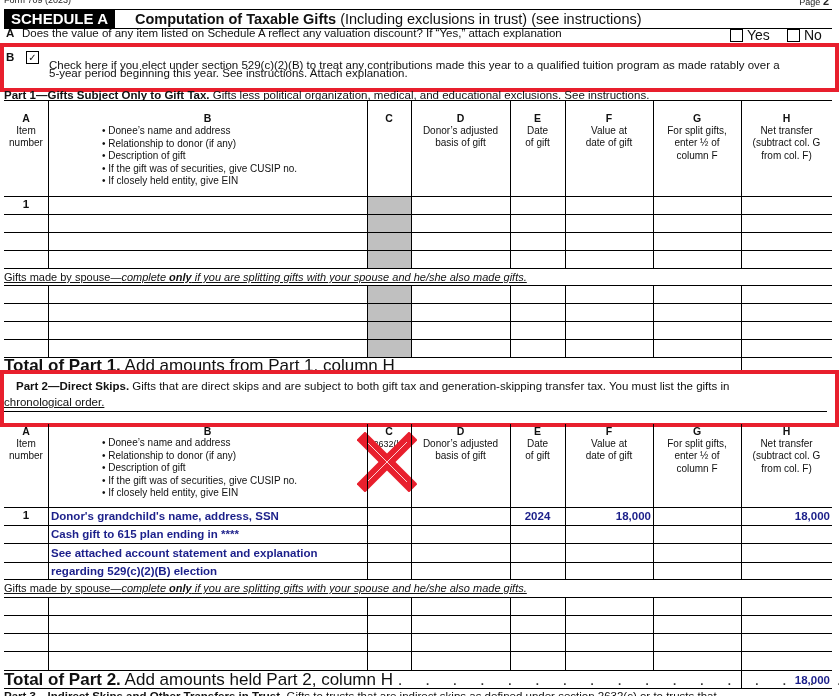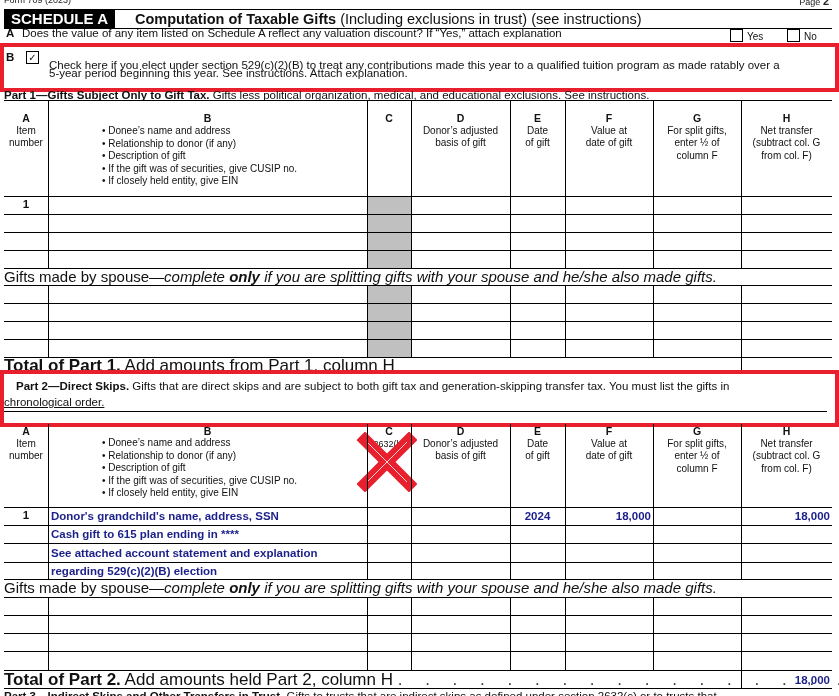--- a/index.html
+++ b/index.html
@@ -7,37 +7,37 @@
   .abs{position:absolute;}
   .form-id{left:4px;top:-5px;font-size:9px;color:#222;}
   .page-no{right:10px;top:-5px;font-size:9px;color:#222;}
   .page-no b{font-size:11px;}
   .hdr-rule{left:4px;top:9px;width:828px;height:1px;background:#000;}
   .sched-label{left:4px;top:10px;height:18px;width:111px;background:#000;color:#fff;font-weight:bold;font-size:15px;line-height:18px;text-align:center;}
   .sched-title{left:135px;top:10px;font-size:14.5px;line-height:18px;}
   .sched-title b{font-weight:bold;}
   .hdr-rule2{left:4px;top:28px;width:828px;height:1px;background:#000;}
   .lineA{left:6px;top:26px;font-size:11.5px;line-height:14px;white-space:nowrap;}
-  .yesno{top:29px;font-size:10px;line-height:12px;text-align:center;}
+  .yesno{top:29px;font-size:14px;line-height:12px;text-align:center;}
   .box{display:inline-block;width:11px;height:11px;border:1px solid #000;vertical-align:-2px;margin-right:4px;background:#fff;}
   .redbox{border:4px solid #e81f2d;box-sizing:border-box;background:#fff;}
   .lineB-letter{font-weight:bold;font-size:11.5px;}
   .chk{display:inline-block;width:11px;height:11px;border:1px solid #000;font-size:10px;line-height:11px;text-align:center;}
   .txt{font-size:11.5px;line-height:16px;}
   .part-head{font-size:11.5px;line-height:14px;white-space:nowrap;}
   .part-head b{font-weight:bold;}
   .hline{height:1px;background:#000;}
   .vline{width:1px;background:#000;}
   .col-head{text-align:center;font-size:10px;line-height:12.5px;}
   .col-head .l{font-weight:bold;font-size:10.5px;display:block;}
   .bullets{font-size:10px;line-height:12.5px;}
   .grey{background:#c0c0c0;}
   .blue{color:#1b1f8a;font-weight:bold;font-size:11.5px;line-height:18px;}
   .num{font-weight:bold;font-size:11.5px;}
-  .spouse{font-size:15px;line-height:16px;white-space:nowrap;}
+  .spouse{font-size:11px;line-height:16px;white-space:nowrap;text-decoration:underline;}
   .spouse i b{font-weight:bold;}
   .total{font-size:17px;line-height:14px;white-space:nowrap;}
   .dots{letter-spacing:9px;color:#333;}
   .xmark{left:357px;top:432px;width:60px;height:60px;}
 </style>
 </head>
 <body>
 
 <div class="abs form-id">Form 709 (2023)</div>
 <div class="abs page-no"><span>Page</span> <b>2</b></div>

